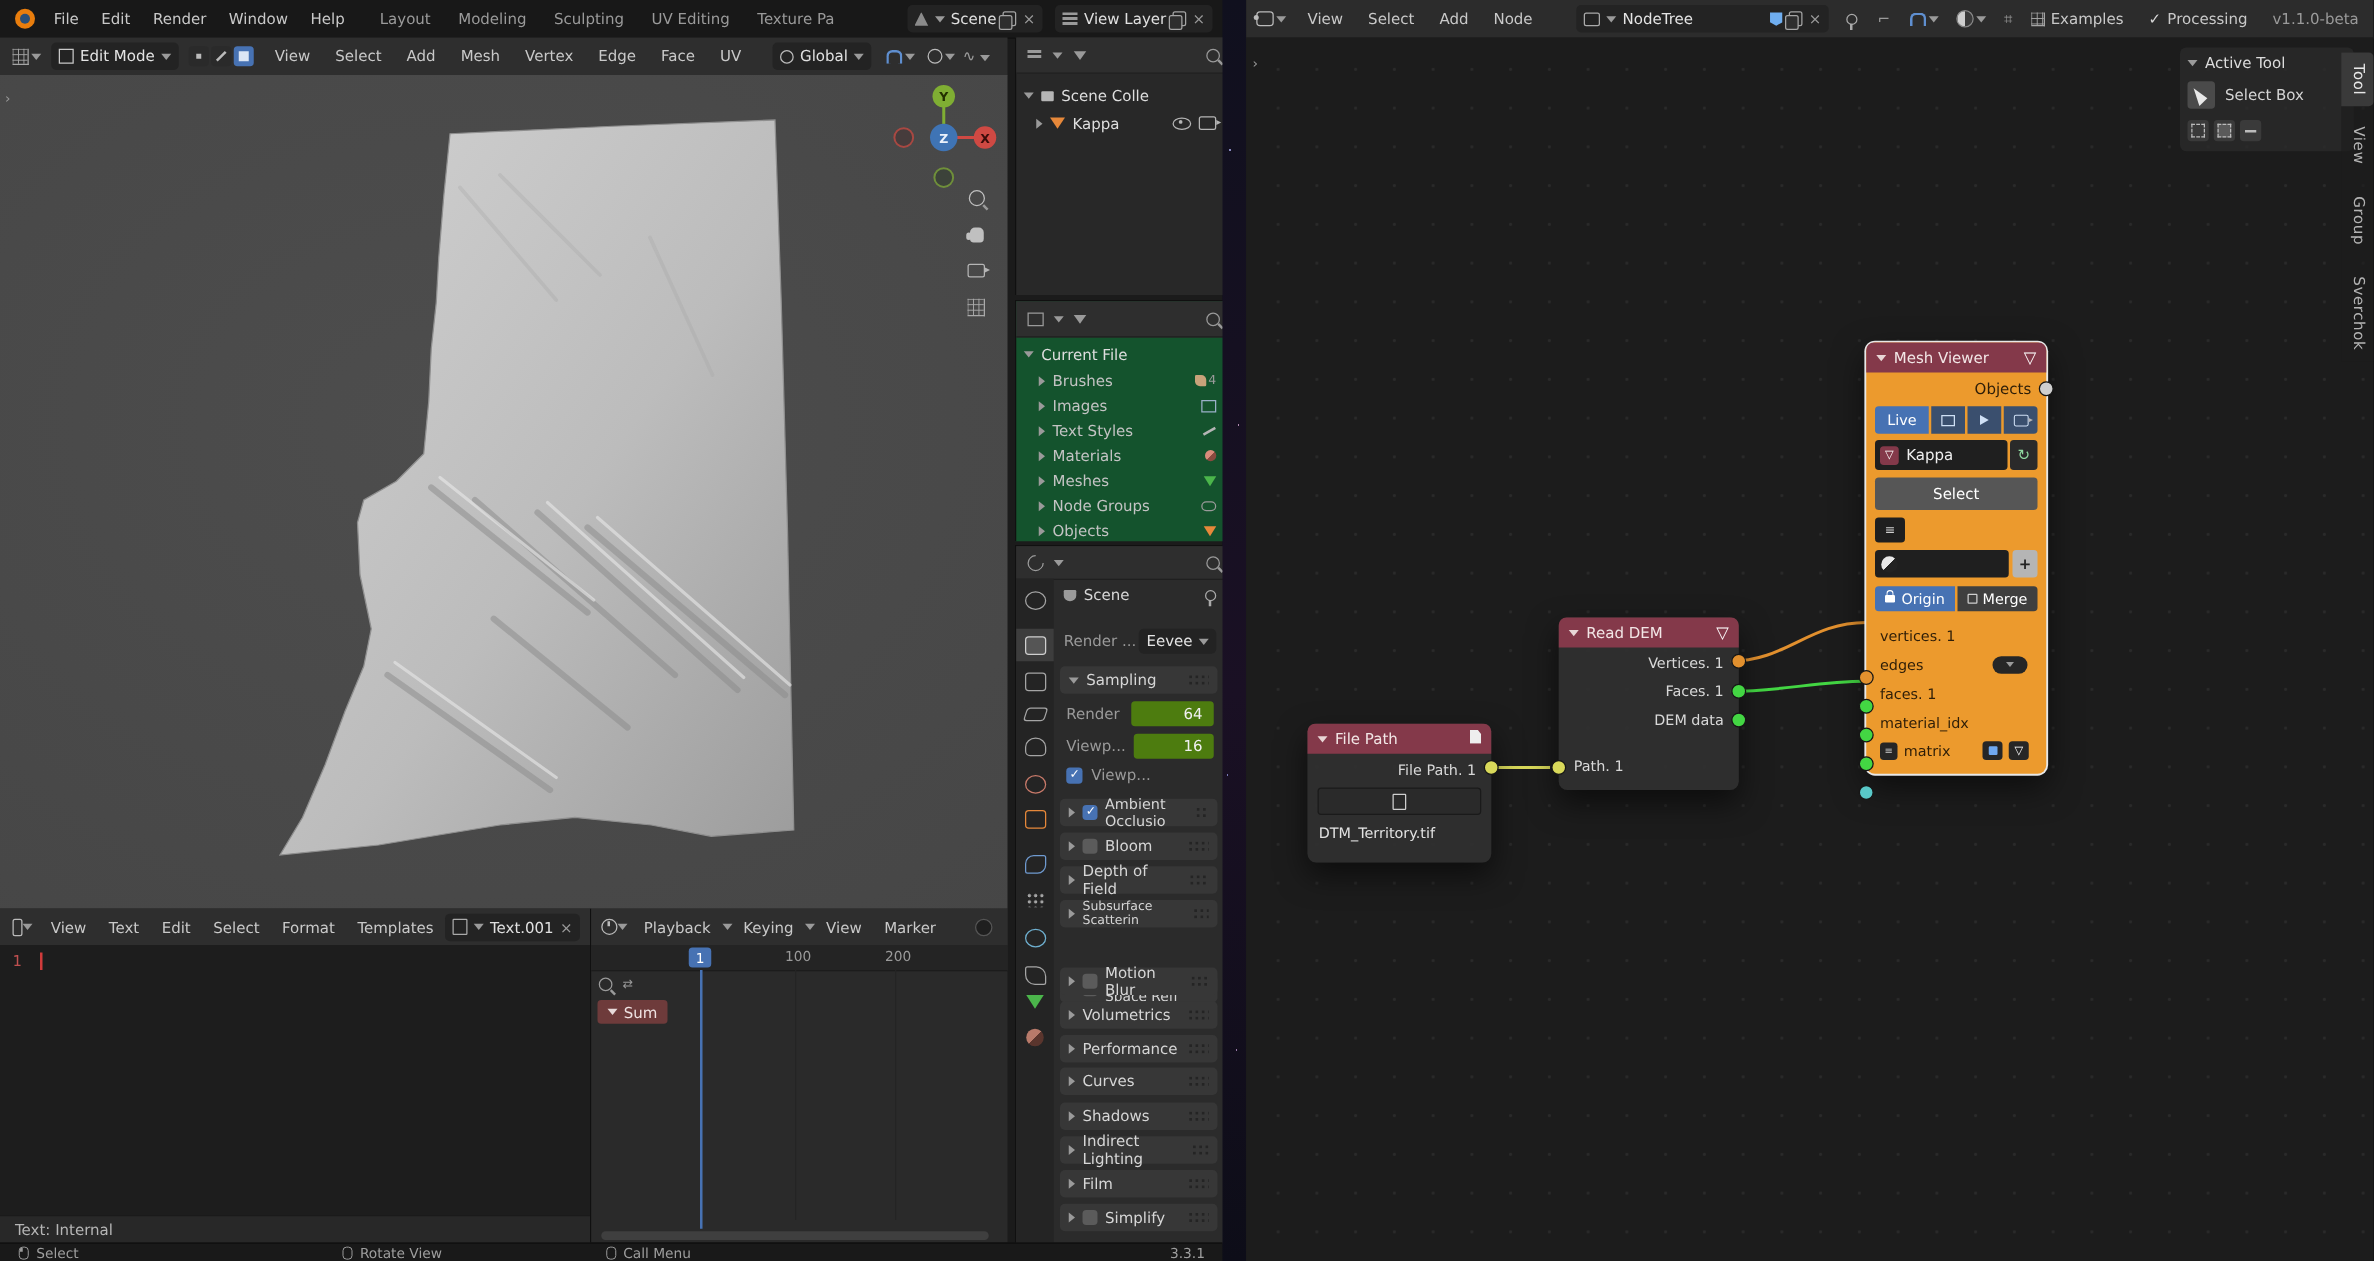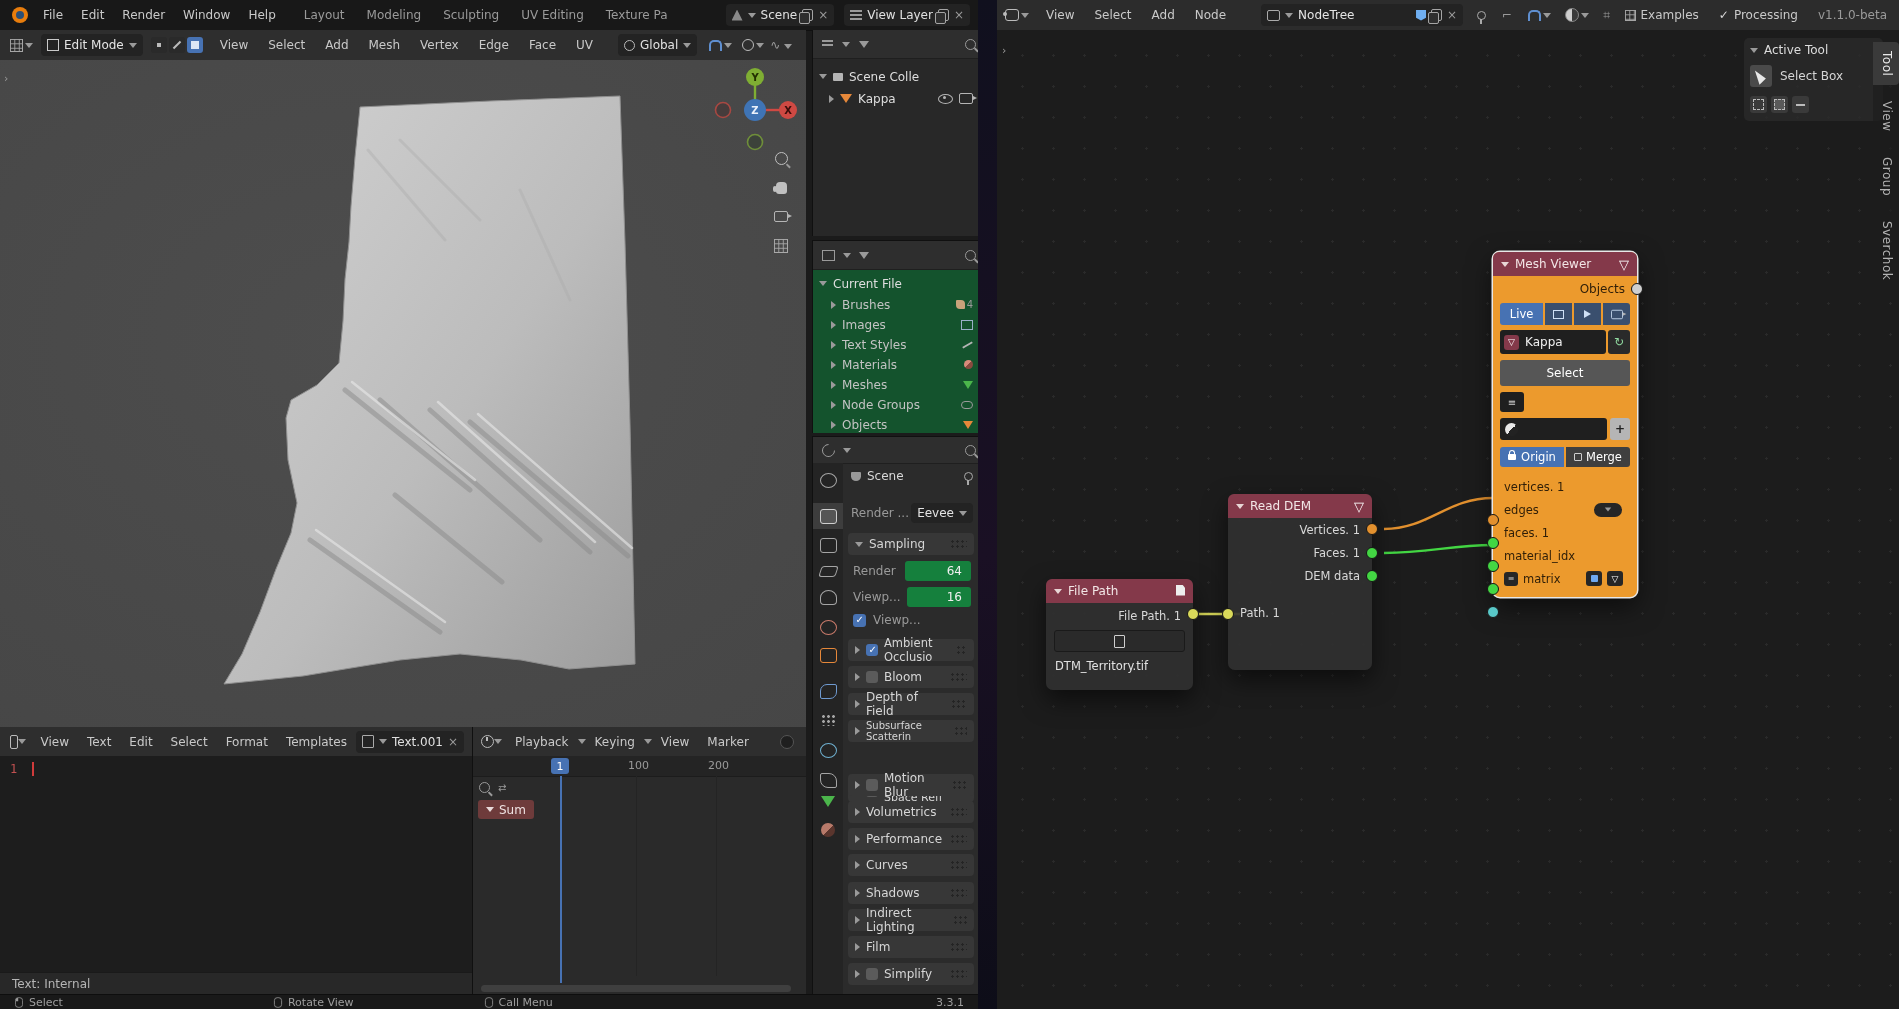--- a/index.html
+++ b/index.html
@@ -30,21 +30,21 @@
     background-image:linear-gradient(#bbb 1px,transparent 1px),linear-gradient(90deg,#bbb 1px,transparent 1px);background-size:4.4px 4.4px;}
   .handic{width:11px;height:12px;background:#c0c0c0;border-radius:4px 4px 3px 3px;display:inline-block;position:relative;}
   .handic::before{content:"";position:absolute;left:-3px;top:4px;width:4px;height:6px;background:#c0c0c0;border-radius:2px;}
   .mouseic{width:8px;height:11px;border:1.2px solid #9a9a9a;border-radius:4px;display:inline-block;position:relative;}
   .mouseic.fill::before{content:"";position:absolute;left:0;top:0;width:3px;height:4px;background:#9a9a9a;border-radius:2px 0 0 0;}
   .cb{width:13px;height:13px;border-radius:3px;background:#5b5b5b;flex:0 0 auto;display:inline-block;}
   .cb.on{background:#4772b3;position:relative;}
   .cb.on::after{content:"✓";color:#fff;font-size:10px;position:absolute;left:2.5px;top:0px;}
   .ph{position:absolute;left:5px;right:5px;height:22px;background:#373737;border-radius:4px;display:flex;align-items:center;gap:6px;padding:0 7px;color:#d6d6d6;}
   .grip{margin-left:auto;width:17px;height:10px;background-image:radial-gradient(#242424 1.1px,transparent 1.3px);background-size:5px 5px;}
-  .val{height:20px;background:#15803d;border-radius:3px;color:#f0f0f0;display:flex;align-items:center;justify-content:flex-end;padding:0 9px;}
+  .val{height:20px;background:#4d7c0f;border-radius:3px;color:#f0f0f0;display:flex;align-items:center;justify-content:flex-end;padding:0 9px;}
   .orow{display:flex;align-items:center;gap:6px;height:21px;color:#c3c3c3;}
   
   .node{position:absolute;border-radius:7px;box-shadow:0 10px 24px rgba(0,0,0,.55);}
   .nh{height:24px;display:flex;align-items:center;gap:6px;padding:0 8px;border-radius:6px 6px 0 0;background:#84394a;color:#f2e6e6;}
   .nh .tri-d{border-top-color:#e8d6d6;}
   .funnel{margin-left:auto;color:#fff;font-size:13px;line-height:1;}
   .sock{position:absolute;width:12px;height:12px;border-radius:50%;border:1.5px solid #161616;box-sizing:border-box;z-index:3;}
   .nrow-r{display:flex;justify-content:flex-end;align-items:center;padding:0 12px;color:#d8d8d8;}
   .nrow-l{display:flex;justify-content:flex-start;align-items:center;padding:0 12px;color:#d8d8d8;}
   .btn{border-radius:3px;display:flex;align-items:center;justify-content:center;color:#fff;}
@@ -554,21 +554,21 @@
         </div>
         <div class="sock" style="right:-6px;top:29px;background:#d9d95a;"></div>
         <div class="btn" style="margin:2px 8px;height:20px;background:#2a2a2a;border:1px solid #1a1a1a;">
           <span style="width:9px;height:11px;border:1.3px solid #cfcfcf;border-radius:1px;"></span>
         </div>
         <div class="nrow-l" style="height:24px;padding:0 9px;">
           <span style="font-size:11.5px;color:#e2e2e2;">DTM_Territory.tif</span>
         </div>
       </div>
 
-      <div class="node" style="left:231px;top:464px;width:144px;height:176px;background:#303030e8;">
+      <div class="node" style="left:250px;top:464px;width:144px;height:138px;background:#303030e8;">
         <div class="nh">
           <span class="tri-d"></span>
           <span>Read DEM</span>
           <span class="funnel">▽</span>
         </div>
         <div class="nrow-r" style="height:23px;font-size:11.5px;">
             <span>Vertices. 1</span>
           </div>
         <div class="nrow-r" style="height:23px;font-size:11.5px;">
             <span>Faces. 1</span>
@@ -578,21 +578,21 @@
           </div>
         <div class="nrow-l" style="height:24px;margin-top:14px;font-size:11.5px;">
             <span>Path. 1</span>
           </div>
         <div class="sock" style="right:-6px;top:29px;background:#e2902e;"></div>
         <div class="sock" style="right:-6px;top:53px;background:#43d643;"></div>
         <div class="sock" style="right:-6px;top:76px;background:#43d643;"></div>
         <div class="sock" style="left:-6px;top:114px;background:#d9d95a;"></div>
       </div>
 
-      <div class="node" style="left:496px;top:222px;width:144px;height:345px;background:#ec9a2d;box-shadow:0 0 0 1.5px #e8e8e8,0 10px 26px rgba(0,0,0,.55);">
+      <div class="node" style="left:496px;top:244px;width:144px;height:345px;background:#ec9a2d;box-shadow:0 0 0 1.5px #e8e8e8,0 10px 26px rgba(0,0,0,.55);">
         <div class="nh">
           <span class="tri-d"></span>
           <span>Mesh Viewer</span>
           <span class="funnel">▽</span>
         </div>
         <div class="nrow-r" style="height:26px;color:#2e1e08;">
           <span>Objects</span>
         </div>
         <div class="sock" style="right:-6px;top:31px;background:#cfcfcf;"></div>
 

